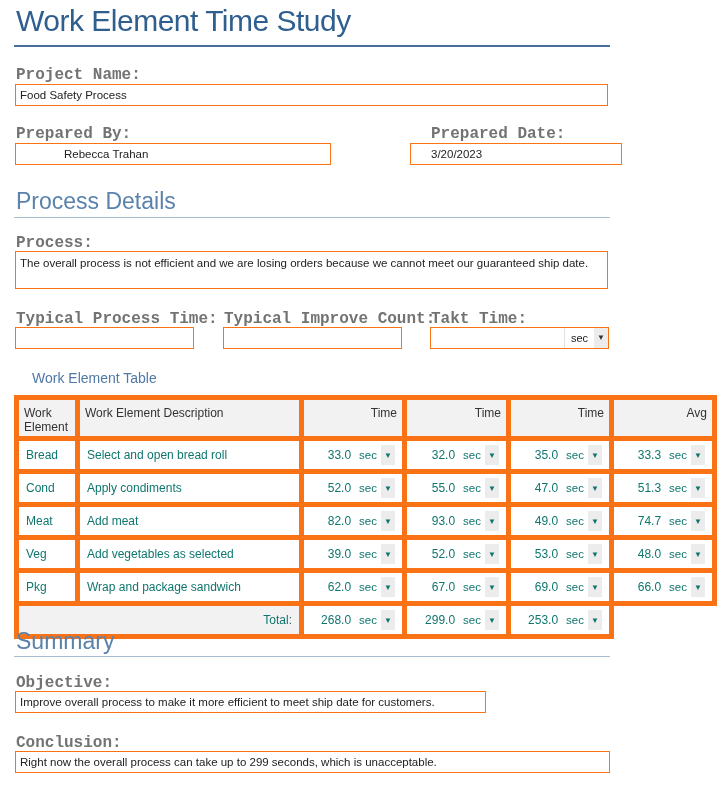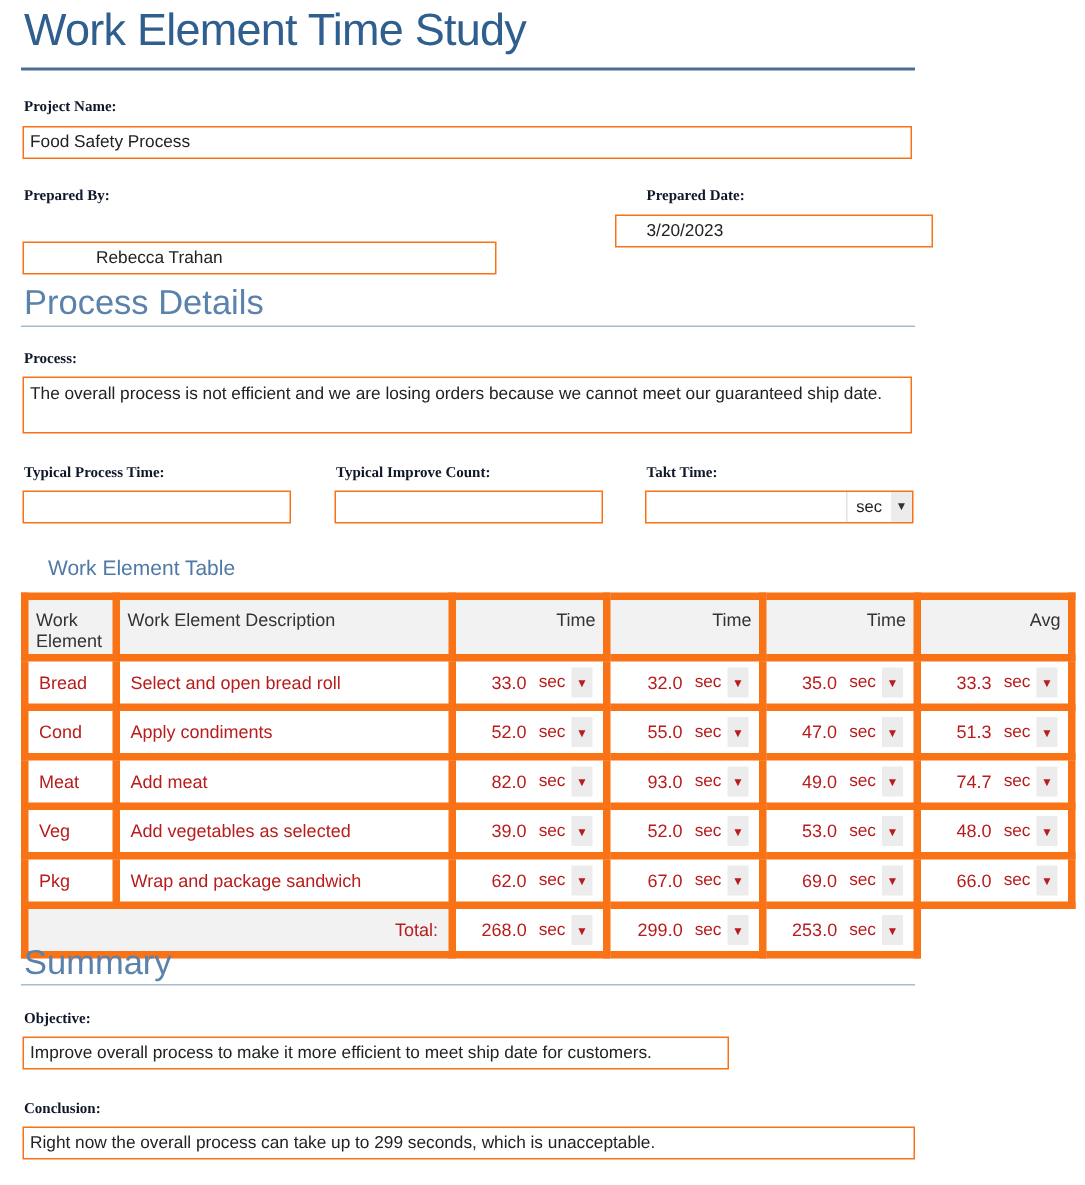--- a/index.html
+++ b/index.html
@@ -1,53 +1,53 @@
 <!DOCTYPE html>
 <html><head>
 <meta charset="utf-8">
 <style>
   html, body { margin: 0; padding: 0; background: #ffffff; }
   body { width: 723px; height: 790px; position: relative; font-family: "DejaVu Sans", "Liberation Sans", sans-serif; color: #222; overflow: hidden; }
   .abs { position: absolute; }
   .title { left: 16px; top: 4px; font-size: 30px; color: #2f5f8f; letter-spacing: -0.5px; font-family: "Liberation Sans", sans-serif; }
   .title-rule { left: 14px; top: 45px; width: 596px; height: 2px; background: #4a6e96; }
-  .label { font-size: 10px; font-weight: bold; color: #0f172a; font-family: Liberation Serif, serif; }
+  .label { font-size: 16px; font-weight: bold; color: #737373; font-family: Liberation Mono, monospace; }
   .field { border: 1px solid #f97316; background: #fff; font-size: 11.5px; color: #222; padding: 0 4px; box-sizing: border-box; line-height: 20px; height: 22px; font-family: "Liberation Sans", sans-serif; white-space: nowrap; overflow: hidden; }
   .field.multi { line-height: 16px; white-space: normal; padding: 3px 4px; height: 38px; }
   .section { font-size: 23px; color: #5a82ab; font-family: "Liberation Sans", sans-serif; }
   .section-rule { height: 1px; background: #a7bcd2; width: 596px; left: 14px; }
   .subsection { font-size: 14px; color: #4f79a6; font-family: "Liberation Sans", sans-serif; }
   .unit-box { position: absolute; right: 0; top: 0; height: 20px; display: flex; align-items: center; font-size: 11px; }
   .unit-text { padding: 0 6px; }
   .ddarrow { width: 14px; height: 20px; background: #ececec; display: flex; align-items: center; justify-content: center; font-size: 8px; color: #333; }
 
   table.wet { position: absolute; left: 14px; top: 395px; border-collapse: collapse; font-size: 12px; font-family: "Liberation Sans", sans-serif; }
   table.wet td, table.wet th { border: 5px solid #f97316; padding: 0; }
   table.wet th { background: #f2f2f2; font-weight: normal; vertical-align: top; text-align: left; height: 41px; padding: 6px 5px 0 5px; box-sizing: border-box; color: #333; }
   table.wet th.num { text-align: right; }
-  table.wet td { height: 28px; padding: 0 7px; color: #b91c1c; }
+  table.wet td { height: 28px; padding: 0 7px; color: #0f766e; }
   .tcell { display: flex; align-items: center; justify-content: flex-end; height: 28px; }
   .tval { margin-right: 8px; }
   .tunit { font-size: 11.5px; margin-right: 4px; }
   .tarrow { width: 14px; height: 20px; background: #ececec; display: flex; align-items: center; justify-content: center; font-size: 8px; }
   tr.total td { background: #f2f2f2; }
   tr.total td.tc { background: #fff; }
   .blank-cell { border: none !important; background: transparent !important; }
 </style>
 </head>
 <body>
 
 <div class="abs title">Work Element Time Study</div>
 <div class="abs title-rule"></div>
 
 <div class="abs label" style="left:16px;top:66px;">Project Name:</div>
 <div class="abs field" style="left:15px;top:84px;width:593px;">Food Safety Process</div>
 
 <div class="abs label" style="left:16px;top:125px;">Prepared By:</div>
-<div class="abs field" style="left:15px;top:161px;width:316px;padding-left:48px;">Rebecca Trahan</div>
+<div class="abs field" style="left:15px;top:143px;width:316px;padding-left:48px;">Rebecca Trahan</div>
 
 <div class="abs label" style="left:431px;top:125px;">Prepared Date:</div>
 <div class="abs field" style="left:410px;top:143px;width:212px;padding-left:20px;">3/20/2023</div>
 
 <div class="abs section" style="left:16px;top:188px;">Process Details</div>
 <div class="abs section-rule" style="top:217px;"></div>
 
 <div class="abs label" style="left:16px;top:234px;">Process:</div>
 <div class="abs field multi" style="left:15px;top:251px;width:593px;">The overall process is not efficient and we are losing orders because we cannot meet our guaranteed ship date.</div>
 

